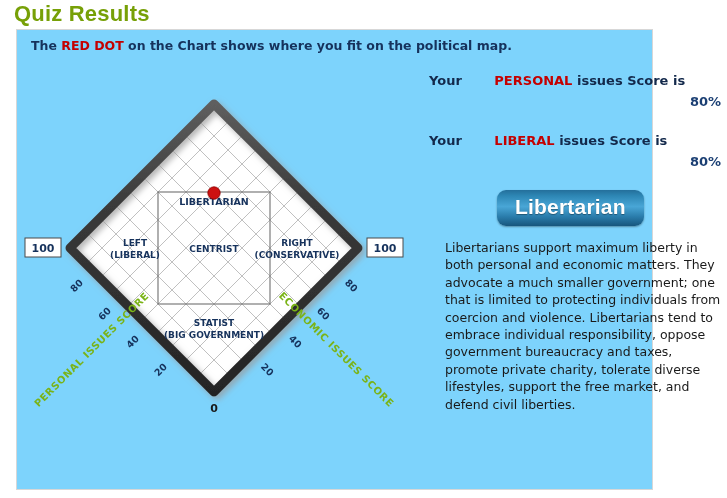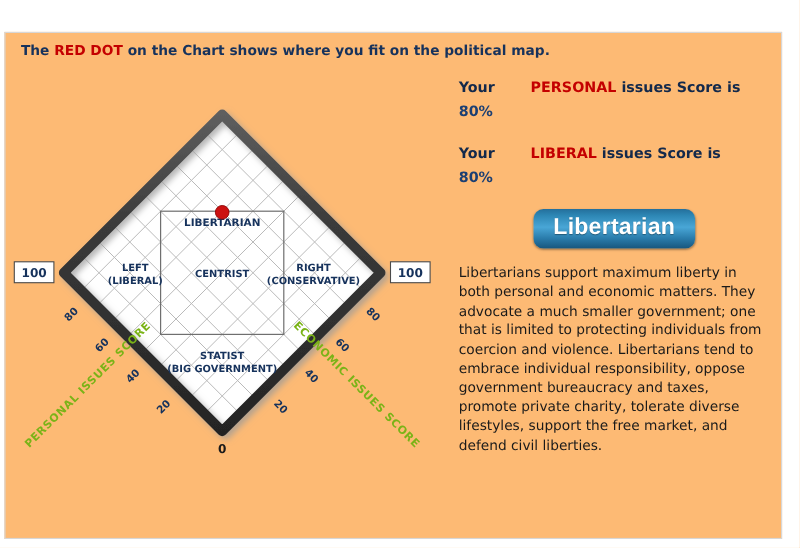--- a/index.html
+++ b/index.html
@@ -14,23 +14,23 @@
   
   .page-title{
     position:absolute;left:14px;top:1px;
     font-family:"Liberation Sans","DejaVu Sans",sans-serif;
     font-size:22px;font-weight:bold;color:#77a007;
     letter-spacing:.2px;
   }
 
   
   .panel{
-    position:absolute;left:4px;top:29px;
-    width:707px;height:461px;
-    background:#fdba74;
+    position:absolute;left:16px;top:29px;
+    width:637px;height:461px;
+    background:#7dd3fc;
     border:1px solid #d7d7d7;
     box-sizing:border-box;
   }
 
   .intro{
     position:absolute;left:14px;top:8px;
     font-family:"DejaVu Sans",sans-serif;
     font-size:12.5px;font-weight:bold;color:#16325c;
     white-space:nowrap;
   }
@@ -38,21 +38,21 @@
 
   
   .right-col{position:absolute;left:412px;top:40px;width:292px;}
 
   .score-line{
     font-family:"DejaVu Sans",sans-serif;
     font-size:13px;font-weight:bold;color:#13294b;
     line-height:21px;margin-bottom:18px;
   }
   .score-line .hl{color:#c40000;margin-left:28px;}
-  .score-line .val{color:#1b3f73;}
+  .score-line .val{color:#1b3f73;text-align:right;}
 
   .verdict{
     font-family:"DejaVu Sans",sans-serif;
     font-size:13px;font-weight:bold;color:#13294b;
     line-height:21px;
     width:268px;
     margin-bottom:13px;
   }
 
   .badge-wrap{text-align:left;padding-left:68px;margin-bottom:13px;}
@@ -68,20 +68,21 @@
     background:linear-gradient(to bottom,#246f9b 0%,#2d86b4 16%,#49a6d6 46%,#2a7cab 74%,#17567d 100%);
     box-shadow:0 1px 2px rgba(0,0,0,.35);
     text-shadow:0 1px 1px rgba(0,0,0,.35);
   }
 
   .desc{
     font-family:"DejaVu Sans",sans-serif;
     font-size:12.5px;color:#1a1a1a;
     line-height:17.4px;
     width:281px;
+    margin-left:16px;
   }
 
   
   .chart-area{position:absolute;left:0px;top:30px;width:400px;height:355px;}
   .chart-svg{display:block;}
 
   .sq-label{
     font-family:"DejaVu Sans",sans-serif;
     font-size:9px;font-weight:bold;fill:#16325c;
     text-anchor:middle;
@@ -111,20 +112,21 @@
     font-family:"DejaVu Sans",sans-serif;
     font-size:11px;font-weight:bold;fill:#1a1a1a;
     text-anchor:middle;
   }
 </style>
 </head>
 <body>
 
 <div id="root">
 
+  <div class="page-title">Quiz Results</div>
 
   <div class="panel">
 
     <div class="intro">
       <span>The </span><span class="red">RED DOT</span><span> on the Chart shows where you fit on the political map.</span>
     </div>
 
     <div class="chart-area">
       <svg class="chart-svg" width="400" height="355" viewBox="0 0 400 355">
         <defs>

